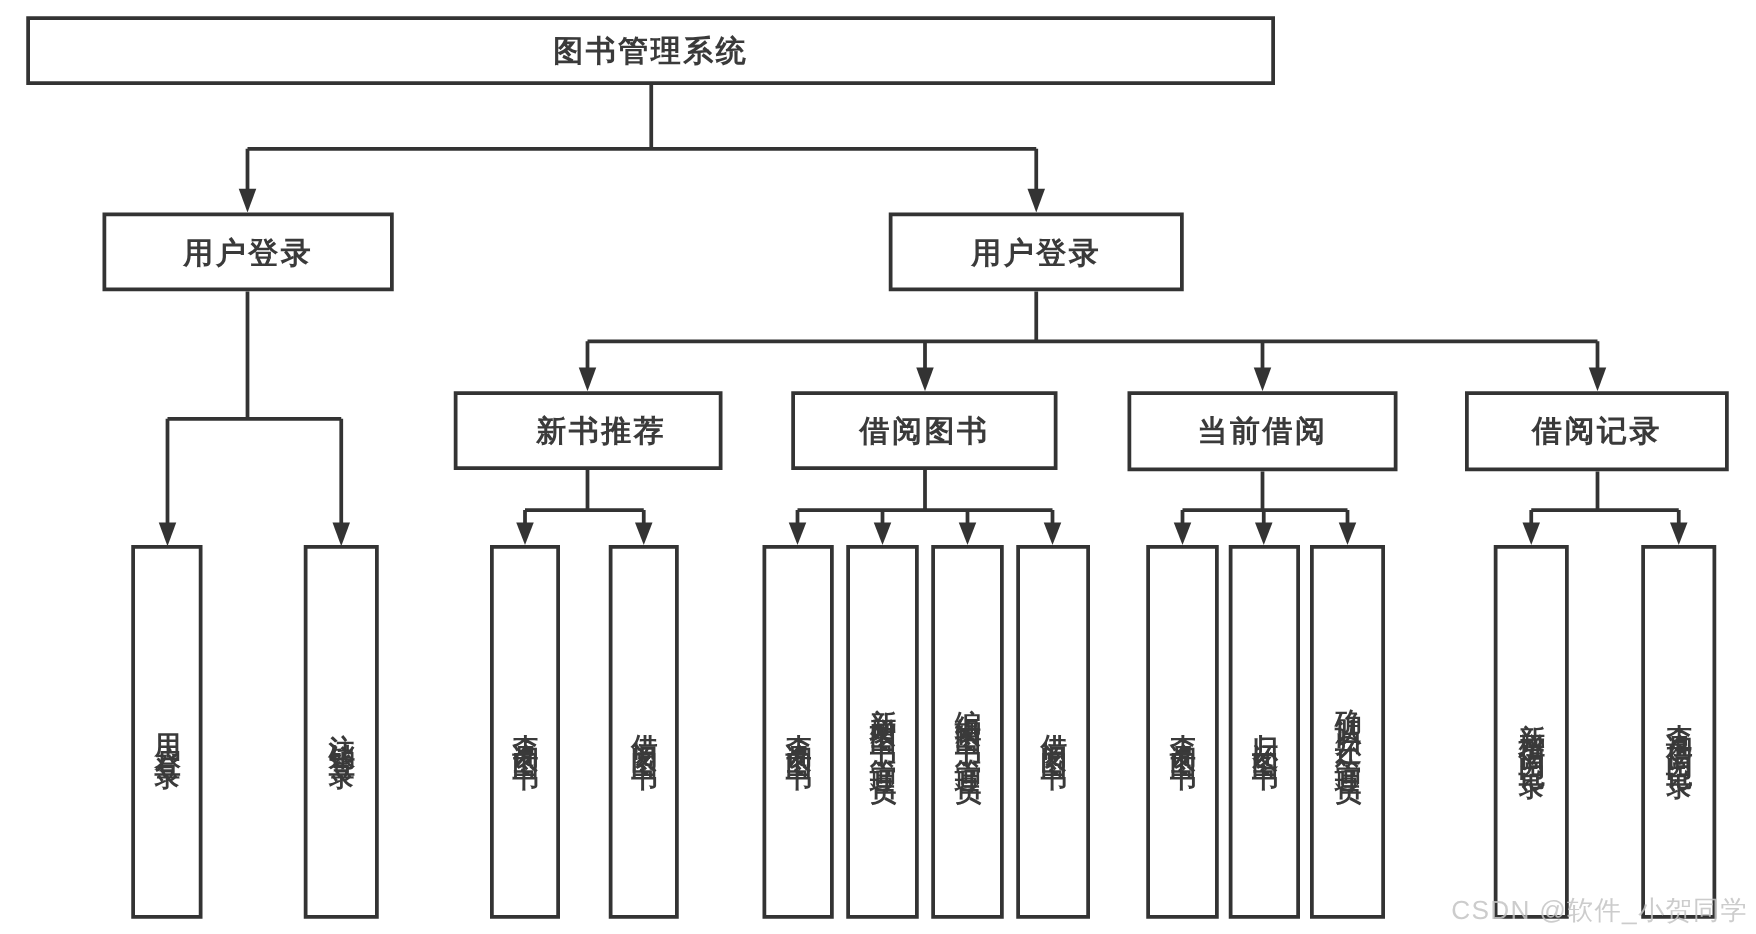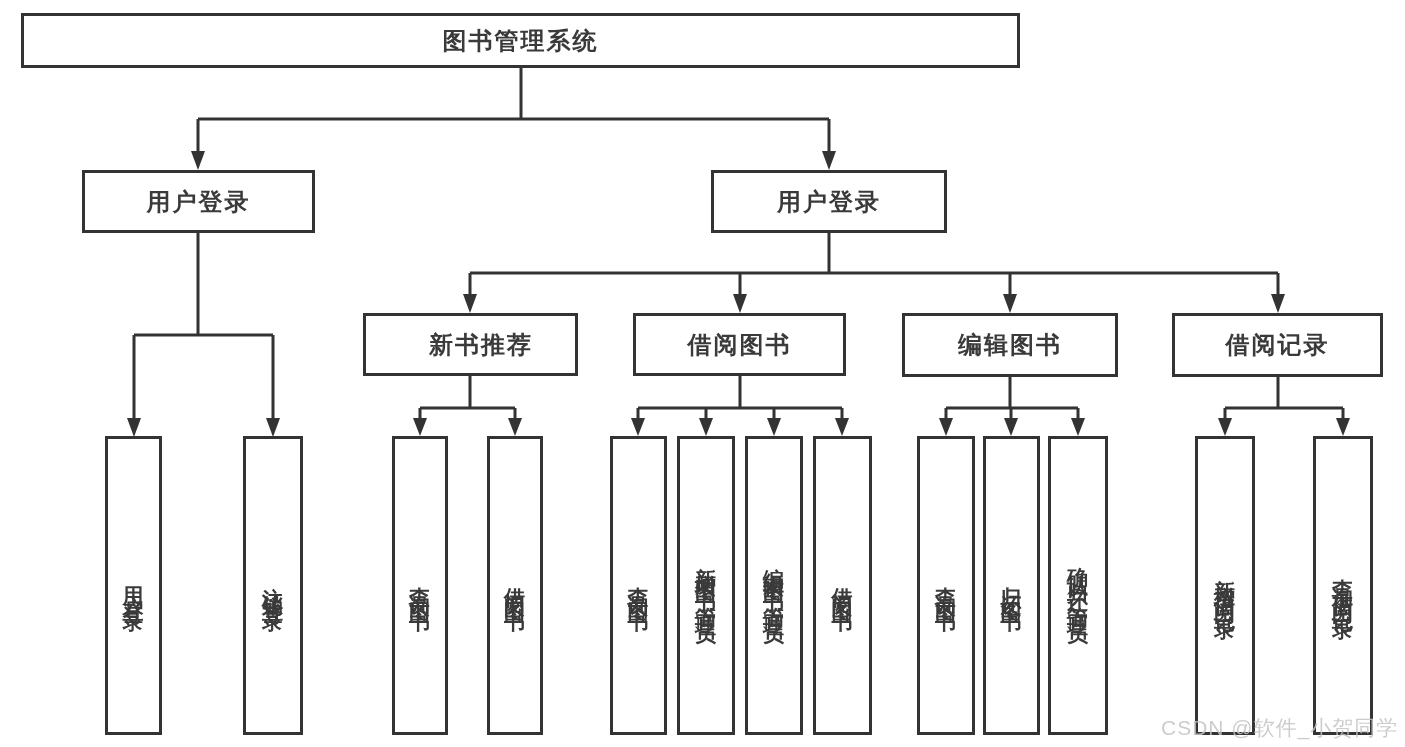--- a/index.html
+++ b/index.html
@@ -116,21 +116,21 @@
     <span>用户登录</span>
   </div>
 
   <div class="node h-node" style="left:363px; top:313px; width:215px; height:63px;padding-left:21px;">
     <span>新书推荐</span>
   </div>
   <div class="node h-node" style="left:633px; top:313px; width:213px; height:63px;">
     <span>借阅图书</span>
   </div>
   <div class="node h-node" style="left:902px; top:313px; width:216px; height:64px;">
-    <span>编辑图书</span>
+    <span>当前借阅</span>
   </div>
   <div class="node h-node" style="left:1172px; top:313px; width:211px; height:64px;">
     <span>借阅记录</span>
   </div>
 
   <div class="node v-node" style="left:105px; top:436px; width:57px; height:299px;">
     <span>用户登录</span>
   </div>
   <div class="node v-node" style="left:243px; top:436px; width:60px; height:299px;">
     <span>注销登录</span>

